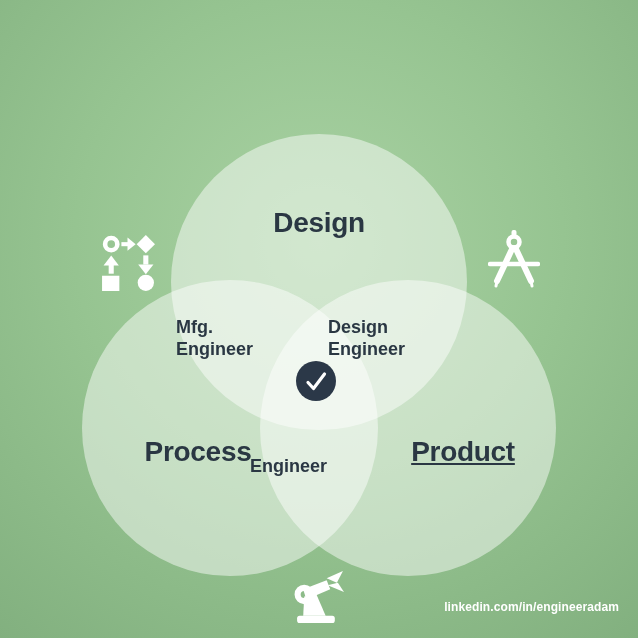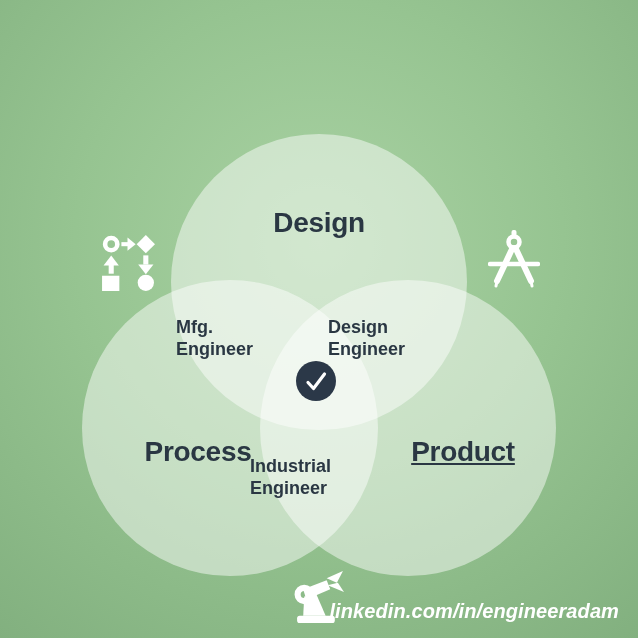--- a/index.html
+++ b/index.html
@@ -78,25 +78,24 @@
   .i-flowchart { left: 99px;  top: 234px; width: 57px; height: 57px; }
   .i-compass   { left: 488px; top: 230px; width: 52px; height: 58px; }
   .i-robot     { left: 292px; top: 570px; width: 53px; height: 53px; }
 
   .credit {
     position: absolute;
     right: 19px;
     top: 600px;
     color: var(--text-light, #ffffff);
     font-weight: 700;
-    font-size: 20px;
+    font-size: 12px;
     letter-spacing: 0.1px;
     z-index: 4;
     cursor: pointer;
-    font-style: italic;
   }
 </style>
 </head>
 <body>
 
 <div class="canvas">
 
 
   <div>
     <div class="vcircle c-top"></div>
@@ -109,21 +108,20 @@
 
     <div class="overlap-label l-mfg">
       <div>Mfg.</div>
       <div>Engineer</div>
     </div>
     <div class="overlap-label l-design">
       <div>Design</div>
       <div>Engineer</div>
     </div>
     <div class="overlap-label l-industrial">
-      <div>Industrial</div>
       <div>Engineer</div>
     </div>
 
     <div class="check-badge">
       <svg width="40" height="40" viewBox="0 0 40 40">
         <circle cx="20" cy="20" r="20" fill="#2b3848"></circle>
         <path d="M12 21.5 L17.5 27.5 L28.5 13" fill="none" stroke="#ffffff" stroke-width="3.2" stroke-linecap="round" stroke-linejoin="round"></path>
       </svg>
     </div>
   </div>

